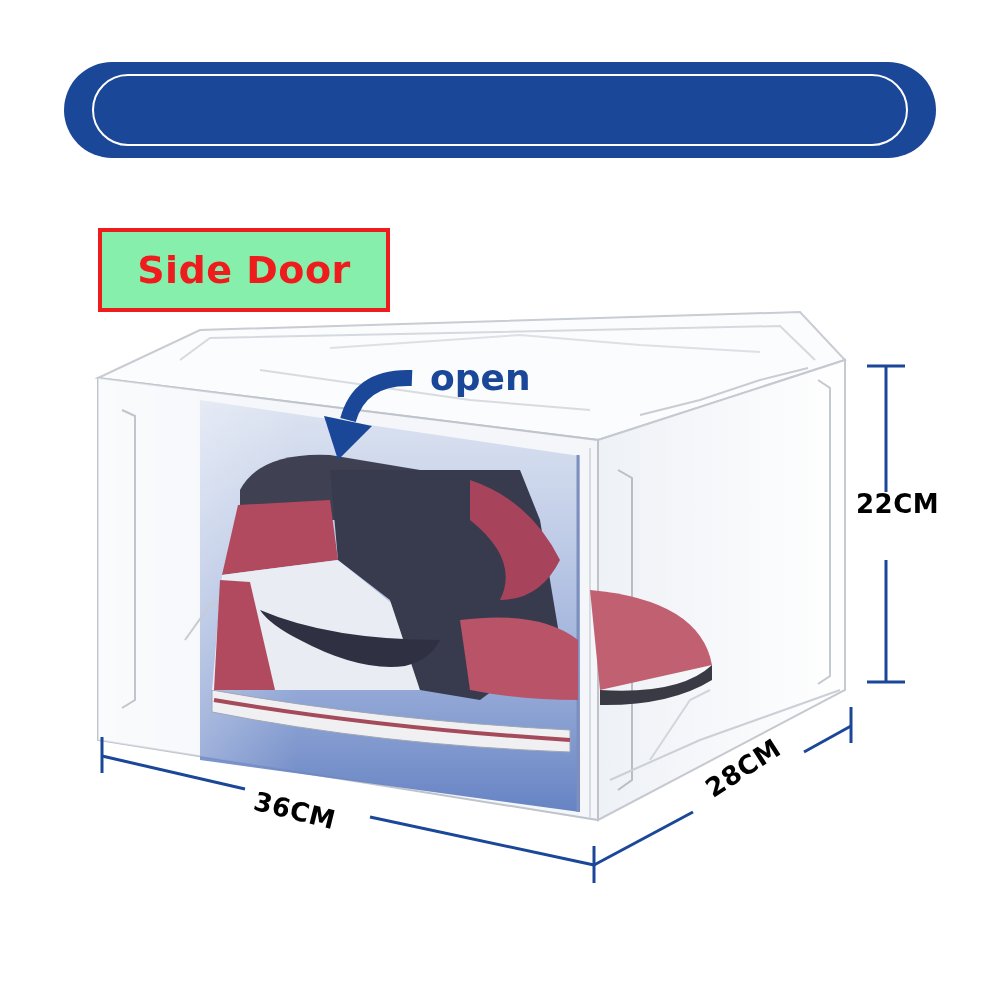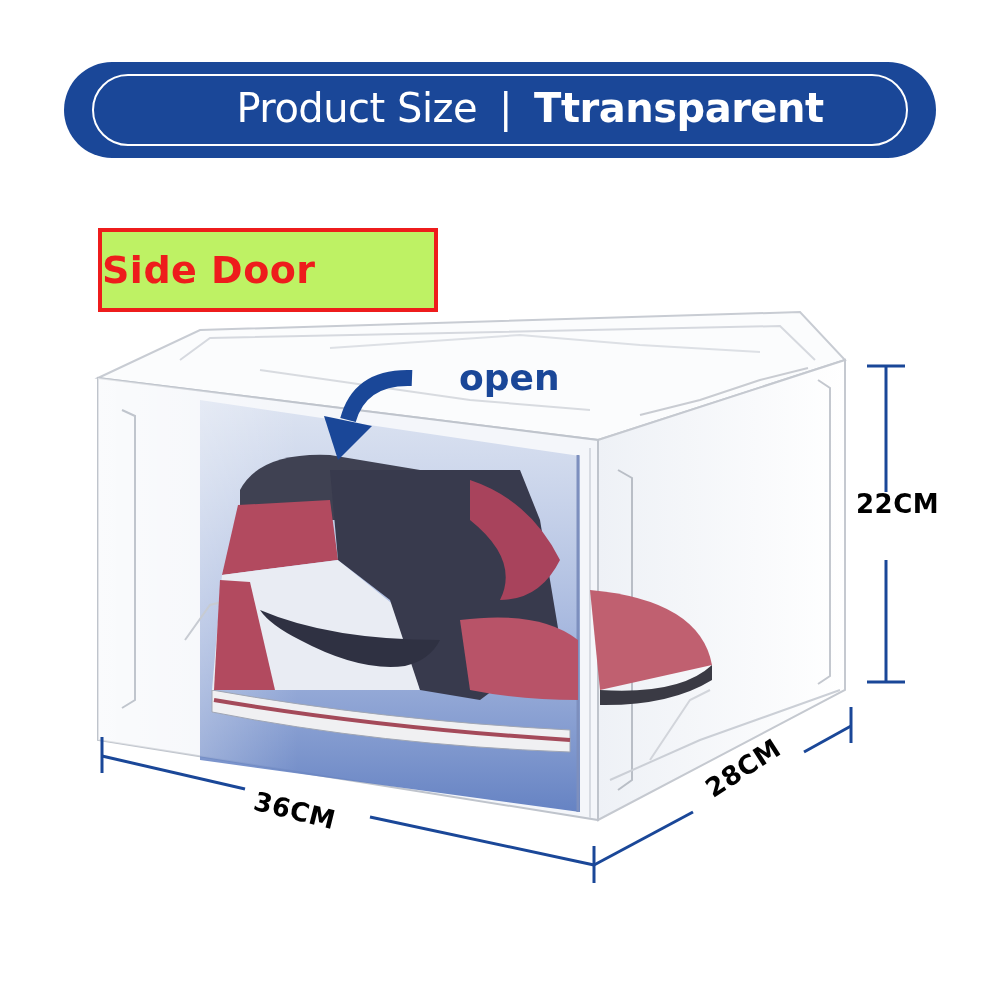--- a/index.html
+++ b/index.html
@@ -17,51 +17,48 @@
       position: absolute; left: 0; right: 0; top: 22px; text-align: center;
       color: #ffffff; font-size: 40px; line-height: 48px; letter-spacing: -0.5px;
       font-family: "DejaVu Sans", sans-serif;
       padding-left: 60px;
     }
     .banner-text .t1 { font-weight: normal; }
     .banner-text .sep { margin: 0 22px; font-weight: normal; }
     .banner-text .t2 { font-weight: bold; }
 
     .side-door-box {
-      position: absolute; left: 98px; top: 228px; width: 340px; height: 84px;
-      border: 4px solid #ee1c1c; box-sizing: border-box; background: #bef264;
-      display: flex; align-items: center; 
+      position: absolute; left: 98px; top: 228px; width: 292px; height: 84px;
+      border: 4px solid #ee1c1c; box-sizing: border-box; background: #86efac;
+      display: flex; align-items: center; justify-content: center;
     }
     .side-door-text {
       color: #ee1c1c; font-weight: bold; font-size: 38px; letter-spacing: 0.5px;
     }
 
     .stage { position: absolute; left: 0; top: 0; width: 1000px; height: 1000px; }
 
     .open-label {
       position: absolute; left: 430px; top: 356px; color: #1a4798;
-      font-weight: bold; font-size: 36px; line-height: 44px; margin-left: 29px;
+      font-weight: bold; font-size: 36px; line-height: 44px;
     }
 
     .dim-label {
       position: absolute; color: #000000; font-weight: bold; font-family: "DejaVu Sans", sans-serif;
       font-size: 26px; letter-spacing: 0.5px; white-space: nowrap;
     }
     .dim-height { left: 856px; top: 489px; }
     .dim-width  { left: 258px; top: 786px; transform: rotate(14deg); transform-origin: left top; }
     .dim-depth  { left: 700px; top: 778px; transform: rotate(-33deg); transform-origin: left top; }
   </style>
 </head>
 <body>
 
 <div class="banner">
   <div class="banner-inner"></div>
-  <div class="banner-text">
-    <span class="t1">Product Size</span><span class="sep">|</span><span class="t2">Ttransparent</span>
-  </div>
 </div>
 
 <svg class="stage" width="1000" height="1000" viewBox="0 0 1000 1000">
   <defs>
     <linearGradient id="doorGrad" x1="0" y1="0" x2="0" y2="1">
       <stop offset="0" stop-color="#c9d4ea" stop-opacity="0.55"></stop>
       <stop offset="0.55" stop-color="#8fa5d6" stop-opacity="0.75"></stop>
       <stop offset="1" stop-color="#5676bd" stop-opacity="0.9"></stop>
     </linearGradient>
     <linearGradient id="doorGradH" x1="0" y1="0" x2="1" y2="0">

